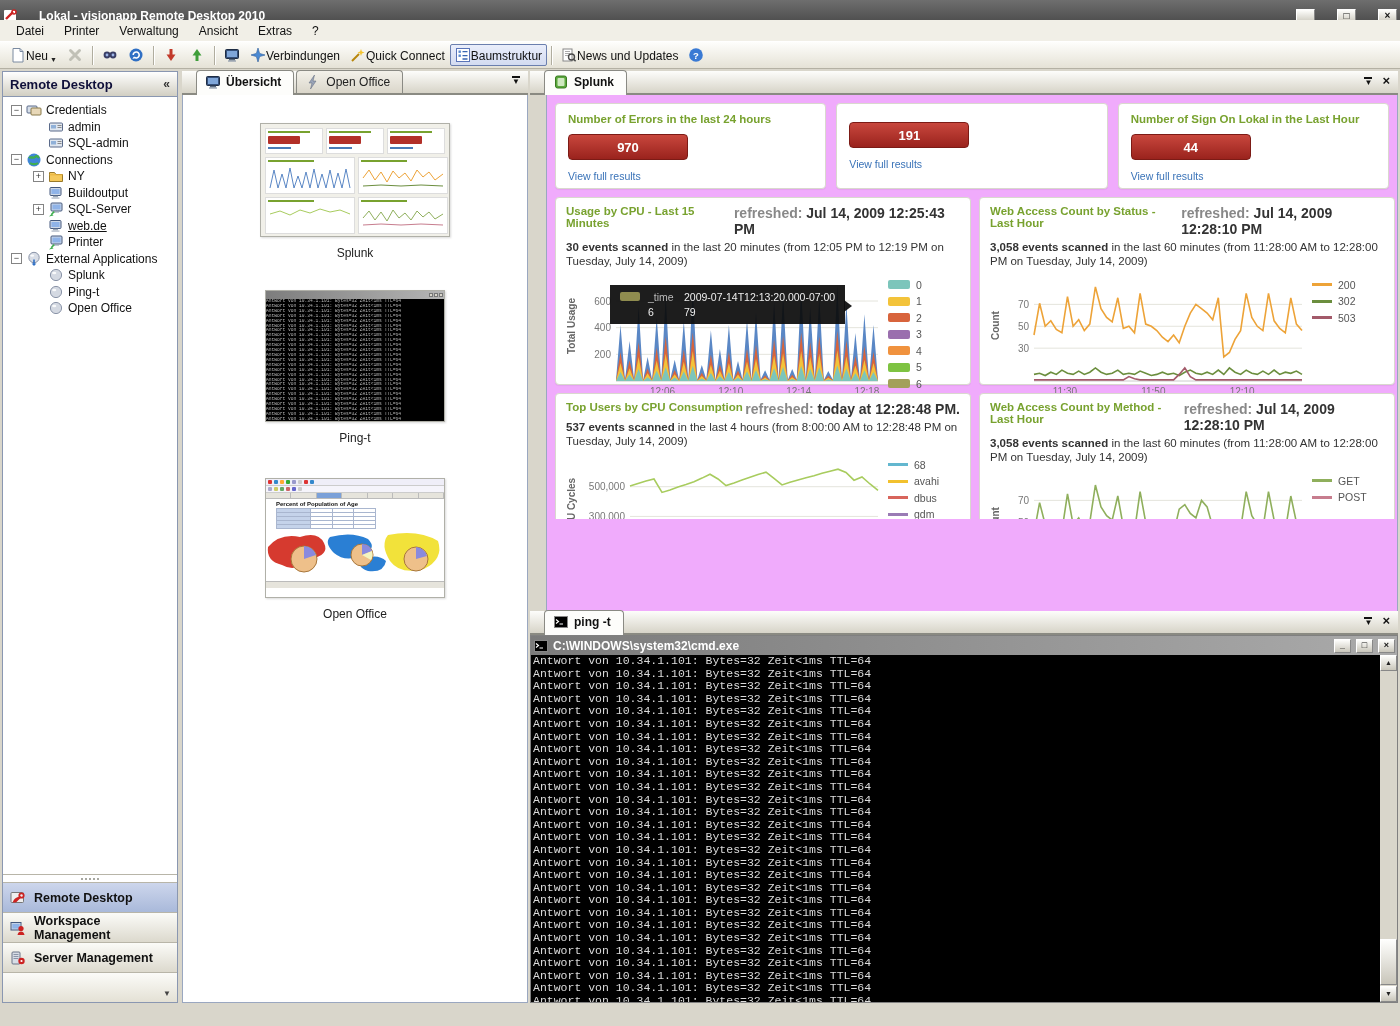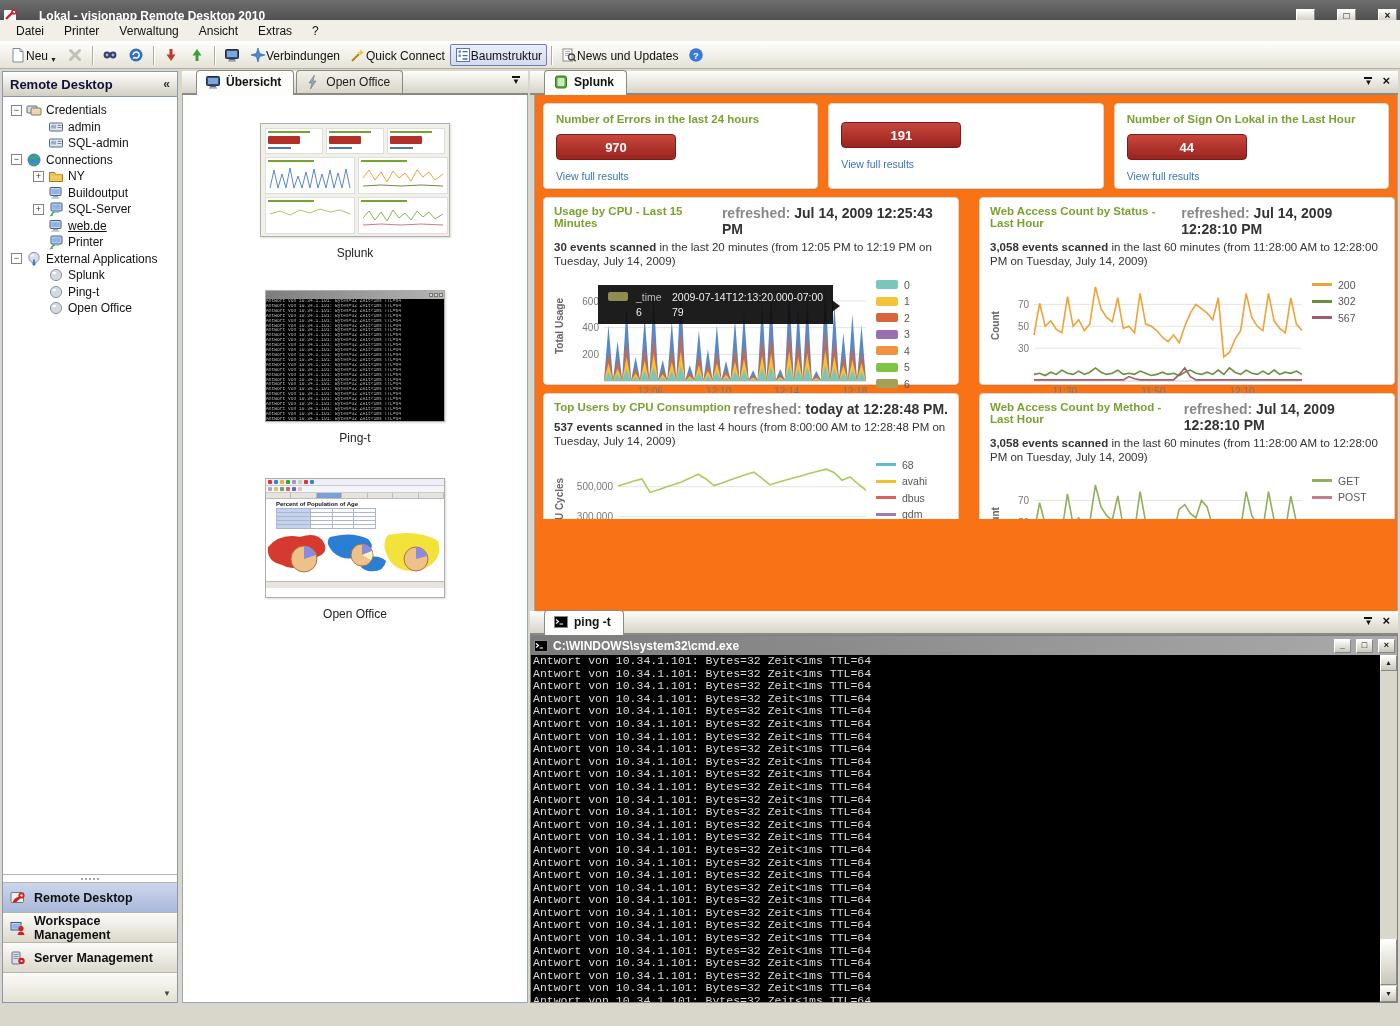--- a/index.html
+++ b/index.html
@@ -96,32 +96,32 @@
   .oo-colhead i.sel{background:#7ba0d8;}
   .oo-title{font-size:6px;font-weight:bold;color:#111;padding:2px 0 1px 10px;}
   .oo-table{margin-left:10px;width:100px;border-collapse:collapse;}
   .oo-table td{border:1px solid #a9b6cf;height:4px;padding:0;}
   .oo-table td.h{background:#c5d3ea;width:34px;}
   .oo-map{display:block;}
   .oo-foot{height:7px;background:#e6e4dc;border-top:1px solid #bbb;}
 
   
   .right-panel{position:absolute;left:530px;top:2px;right:2px;bottom:0;}
-  .dashboard{position:absolute;top:24px;left:4px;right:0;height:598px;background:#f97316;
+  .dashboard{position:absolute;top:24px;left:16px;right:0;height:598px;background:#f0abfc;
     border:1px solid #9aa7c0;border-top:none;}
   .dash-clip{height:424px;overflow:hidden;padding:8px;}
   .kpi-row{display:flex;gap:10px;height:86px;margin-bottom:8px;}
   .kpi{flex:1;background:#fff;border:1px solid #d9d8ce;border-radius:4px;padding:9px 12px;
     box-shadow:0 1px 1px rgba(0,0,0,.05);}
   .kpi-title{color:#78a22f;font-weight:bold;font-size:11.5px;}
   .kpi-value{width:120px;height:26px;margin-top:9px;border-radius:4px;
     background:linear-gradient(#c8473d,#9a231d);border:1px solid #7c1b16;
     color:#fff;font-weight:bold;font-size:13px;display:flex;align-items:center;justify-content:center;}
   .kpi-link{color:#3a73b8;font-size:10.5px;margin-top:10px;}
-  .chart-row{display:flex;gap:20px;margin-bottom:8px;}
+  .chart-row{display:flex;gap:8px;margin-bottom:8px;}
   .chart-panel{flex:1;background:#fff;border:1px solid #d9d8ce;border-radius:4px;
     padding:7px 10px;height:188px;position:relative;box-shadow:0 1px 1px rgba(0,0,0,.05);}
   .cp-head{display:flex;justify-content:space-between;font-size:11.5px;}
   .cp-title{color:#78a22f;font-weight:bold;}
   .cp-refresh{color:#888;font-size:14px;font-weight:bold;}
   .cp-refresh b{color:#333;}
   .cp-summary{font-size:11.5px;color:#333;margin:3px 0 2px 0;line-height:1.25;}
   .cp-body{display:flex;align-items:flex-start;}
   .ylabel{writing-mode:vertical-rl;transform:rotate(180deg);font-size:10px;color:#666;
     font-weight:bold;height:110px;text-align:center;width:14px;flex:none;}
@@ -847,21 +847,21 @@
                     <div class="leg-entry">
                       <span class="leg-line" style="background: rgb(237, 163, 56);"></span>
                       <span>200</span>
                     </div>
                     <div class="leg-entry">
                       <span class="leg-line" style="background: rgb(107, 142, 62);"></span>
                       <span>302</span>
                     </div>
                     <div class="leg-entry">
                       <span class="leg-line" style="background: rgb(163, 90, 106);"></span>
-                      <span>567</span>
+                      <span>503</span>
                     </div>
                   </div>
                 </div>
                 <div style="padding-left: 14px;">
                   <div class="xlabel" style="width: 304px;">Time</div>
                 </div>
               </div>
             </div>
           <div class="chart-row" id="chart-row-2">
               <div class="chart-panel">

